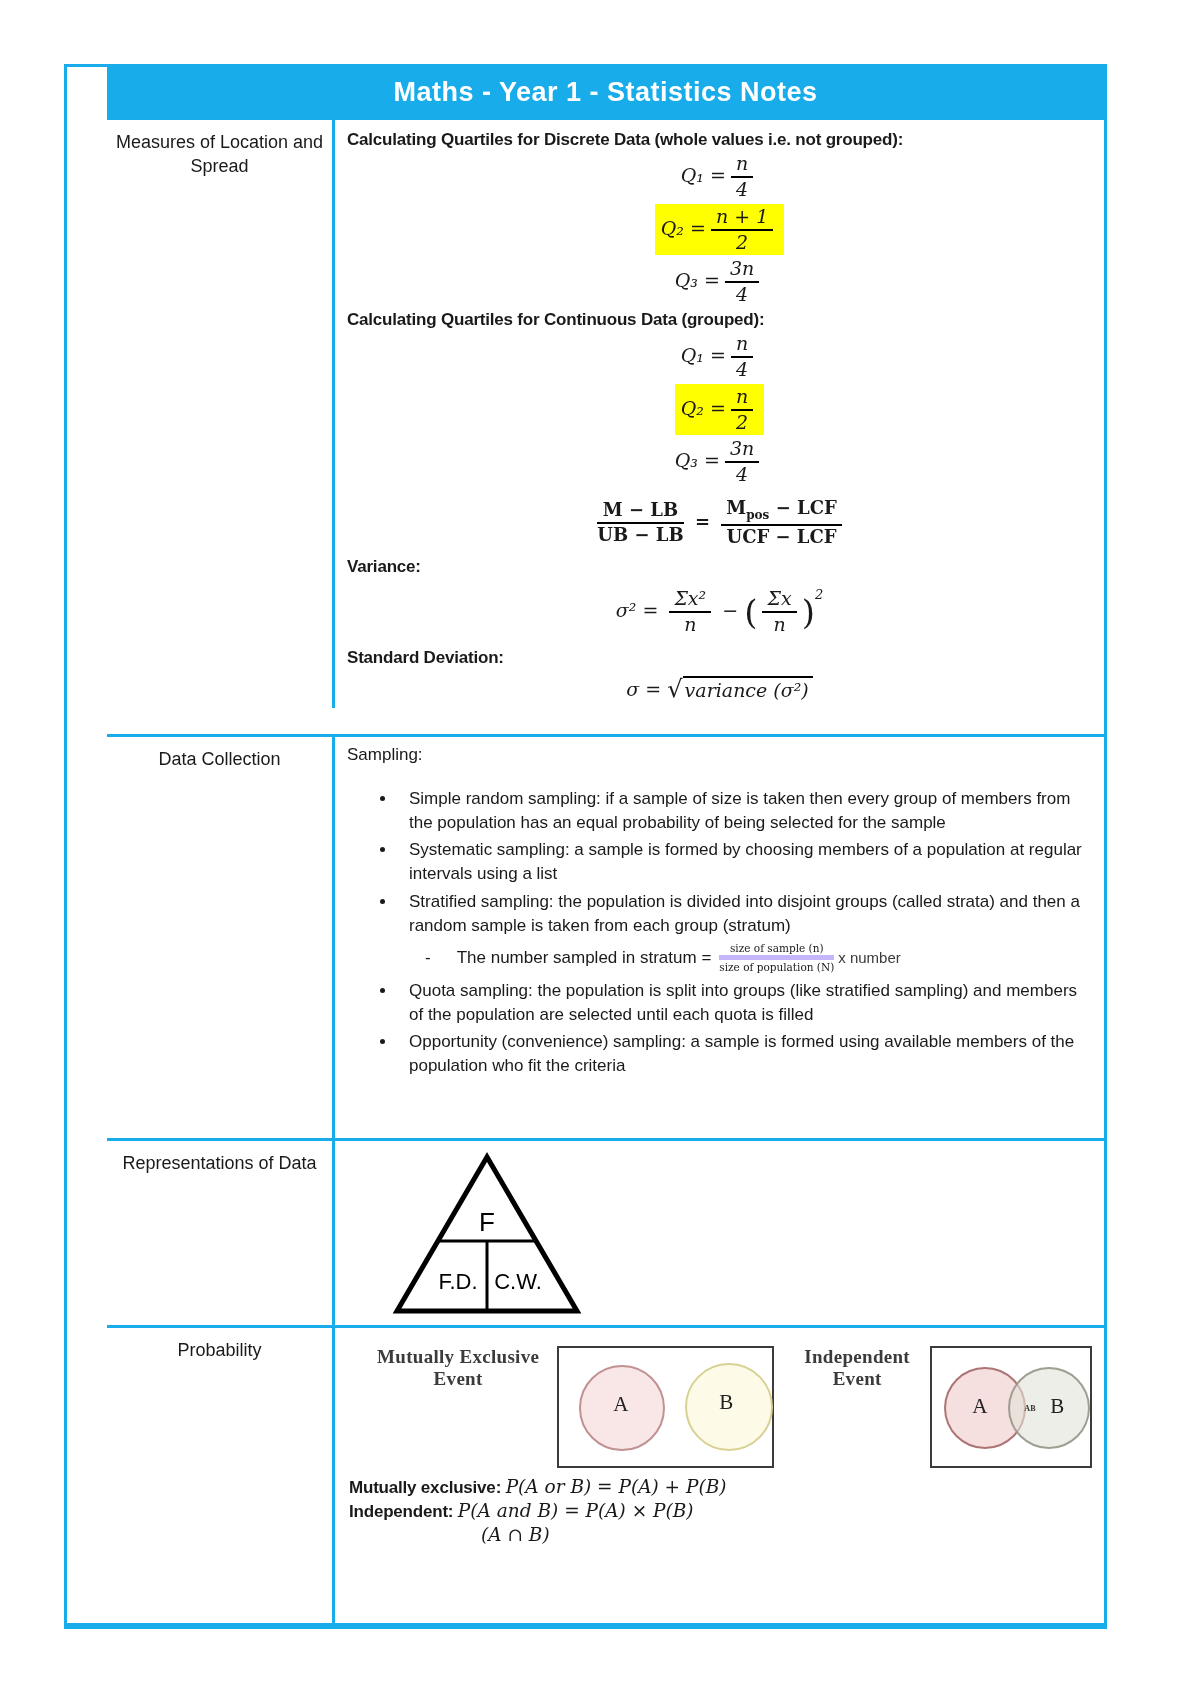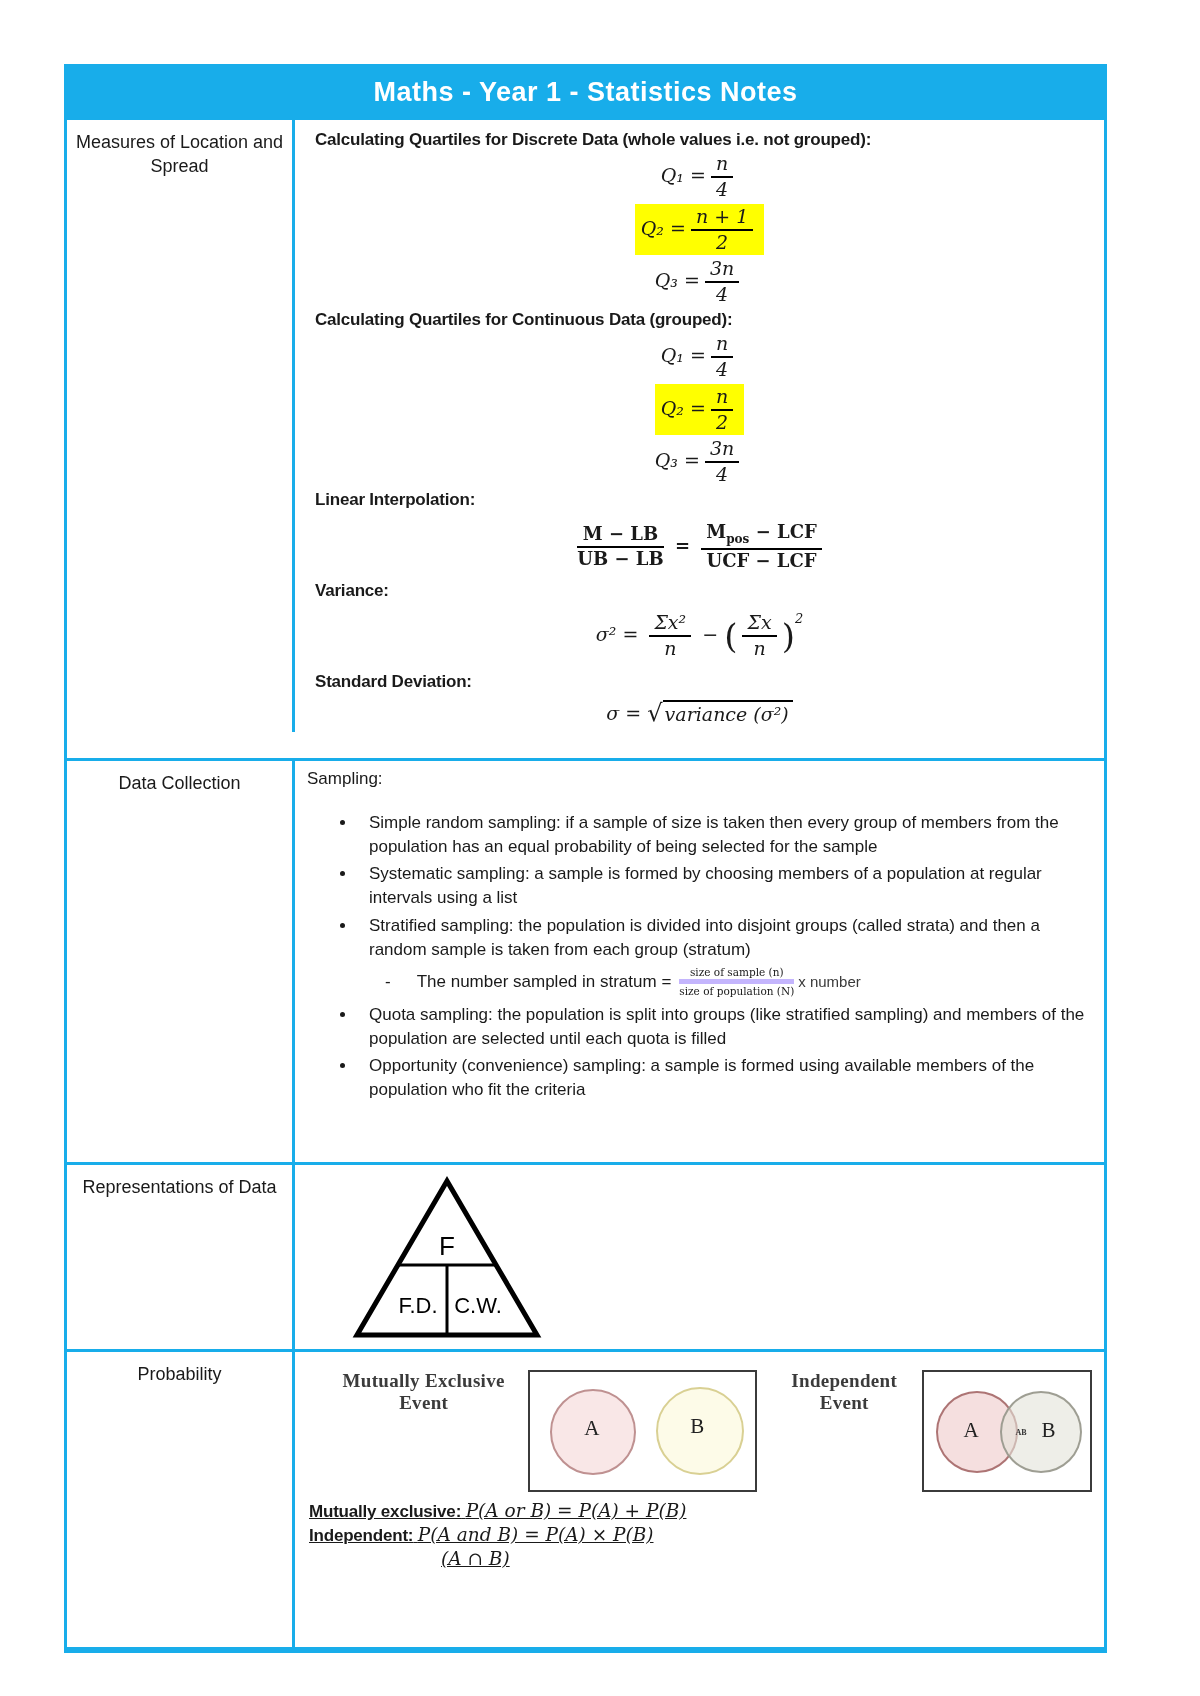--- a/index.html
+++ b/index.html
@@ -9,35 +9,36 @@
   *{box-sizing:border-box;}
   html,body{margin:0;padding:0;}
   body{
     width:1200px;height:1696px;background:#ffffff;position:relative;
     font-family:"Liberation Sans",sans-serif;color:#1a1a1a;
   }
   .tbl{
     position:absolute;left:64px;top:64px;width:1043px;
     border:3px solid var(--accent);border-bottom-width:6px;
     background:#fff;
+    padding-left:40px;
   }
   .thead{
     background:var(--accent);height:50px;
     display:flex;align-items:center;justify-content:center;
   }
   .thead .title{
     color:#fff;font-weight:bold;font-size:27px;letter-spacing:.5px;
   }
   .trow{display:flex;border-top:3px solid var(--accent);}
   .lcell{
     width:228px;flex:0 0 228px;border-right:3px solid var(--accent);
     text-align:center;padding:10px 8px 0;font-size:18px;line-height:1.35;
   }
   .rcell{flex:1;padding:6px 12px 4px;min-width:0;}
-  .h{font-weight:bold;font-size:17px;margin:4px 8px 0;letter-spacing:-0.2px;}
+  .h{font-weight:bold;font-size:17px;margin:4px 0 0;letter-spacing:-0.2px;}
   
   .mline{
     text-align:center;font-family:"DejaVu Serif","Liberation Serif",serif;
     font-size:19px;font-style:italic;margin:3px 0;
   }
   .mline.upbold{font-style:normal;font-weight:bold;font-size:18px;}
   .frac{display:inline-block;vertical-align:middle;text-align:center;margin:0 5px;}
   .frac .num{display:block;padding:0 5px 1px;border-bottom:2px solid #000;line-height:1.15;}
   .frac .den{display:block;padding-top:1px;line-height:1.15;}
   .hl{background:var(--highlight);display:inline-block;padding:2px 6px;}
@@ -76,21 +77,21 @@
   .venn-box.right{width:176px;}
   .circle{position:absolute;border-radius:50%;}
   .c-a1{left:20px;top:17px;width:86px;height:86px;background:#f9e7e7;border:2px solid #bf9191;}
   .c-b1{left:126px;top:15px;width:88px;height:88px;background:#fdfbe8;border:2px solid #d9d093;}
   .c-a2{left:12px;top:19px;width:82px;height:82px;background:rgba(236,196,196,.55);border:2px solid rgba(165,105,105,.9);}
   .c-b2{left:76px;top:19px;width:82px;height:82px;background:rgba(226,226,216,.6);border:2px solid rgba(150,150,138,.9);}
   .vlabel{
     position:absolute;font-family:"Liberation Serif",serif;font-size:21px;color:#222;
   }
   .vlabel.small{font-size:8px;font-weight:bold;color:#333;}
-  .plines{margin:8px 0 0 2px;text-decoration:underline;}
+  .plines{margin:8px 0 0 2px;}
   .pline{font-size:17px;font-weight:bold;margin:2px 0;letter-spacing:-0.2px;}
   .pline .pf{
     font-family:"DejaVu Serif","Liberation Serif",serif;font-style:italic;
     font-weight:normal;font-size:18.5px;letter-spacing:0;
   }
   .pline.indent{padding-left:132px;font-weight:normal;}
 </style>
 </head>
 <body>
 
@@ -120,21 +121,20 @@
       <div class="mline">
         <span>Q₁ =</span><span class="frac"><span class="num">n</span><span class="den">4</span></span>
       </div>
       <div class="mline">
         <span class="hl"><span>Q₂ =</span><span class="frac"><span class="num">n</span><span class="den">2</span></span></span>
       </div>
       <div class="mline">
         <span>Q₃ =</span><span class="frac"><span class="num">3n</span><span class="den">4</span></span>
       </div>
 
-      <div class="h">Linear Interpolation:</div>
       <div class="mline upbold" style="margin-top:12px;">
         <span class="frac"><span class="num">M − LB</span><span class="den">UB − LB</span></span>
         <span>=</span>
         <span class="frac"><span class="num"><span>M</span><sub style="font-size:12px;">pos</sub> <span>− LCF</span></span><span class="den">UCF − LCF</span></span>
       </div>
 
       <div class="h" style="margin-top:10px;">Variance:</div>
       <div class="mline" style="margin-top:10px;">
         <span>σ² =</span>
         <span class="frac"><span class="num">Σx²</span><span class="den">n</span></span>

